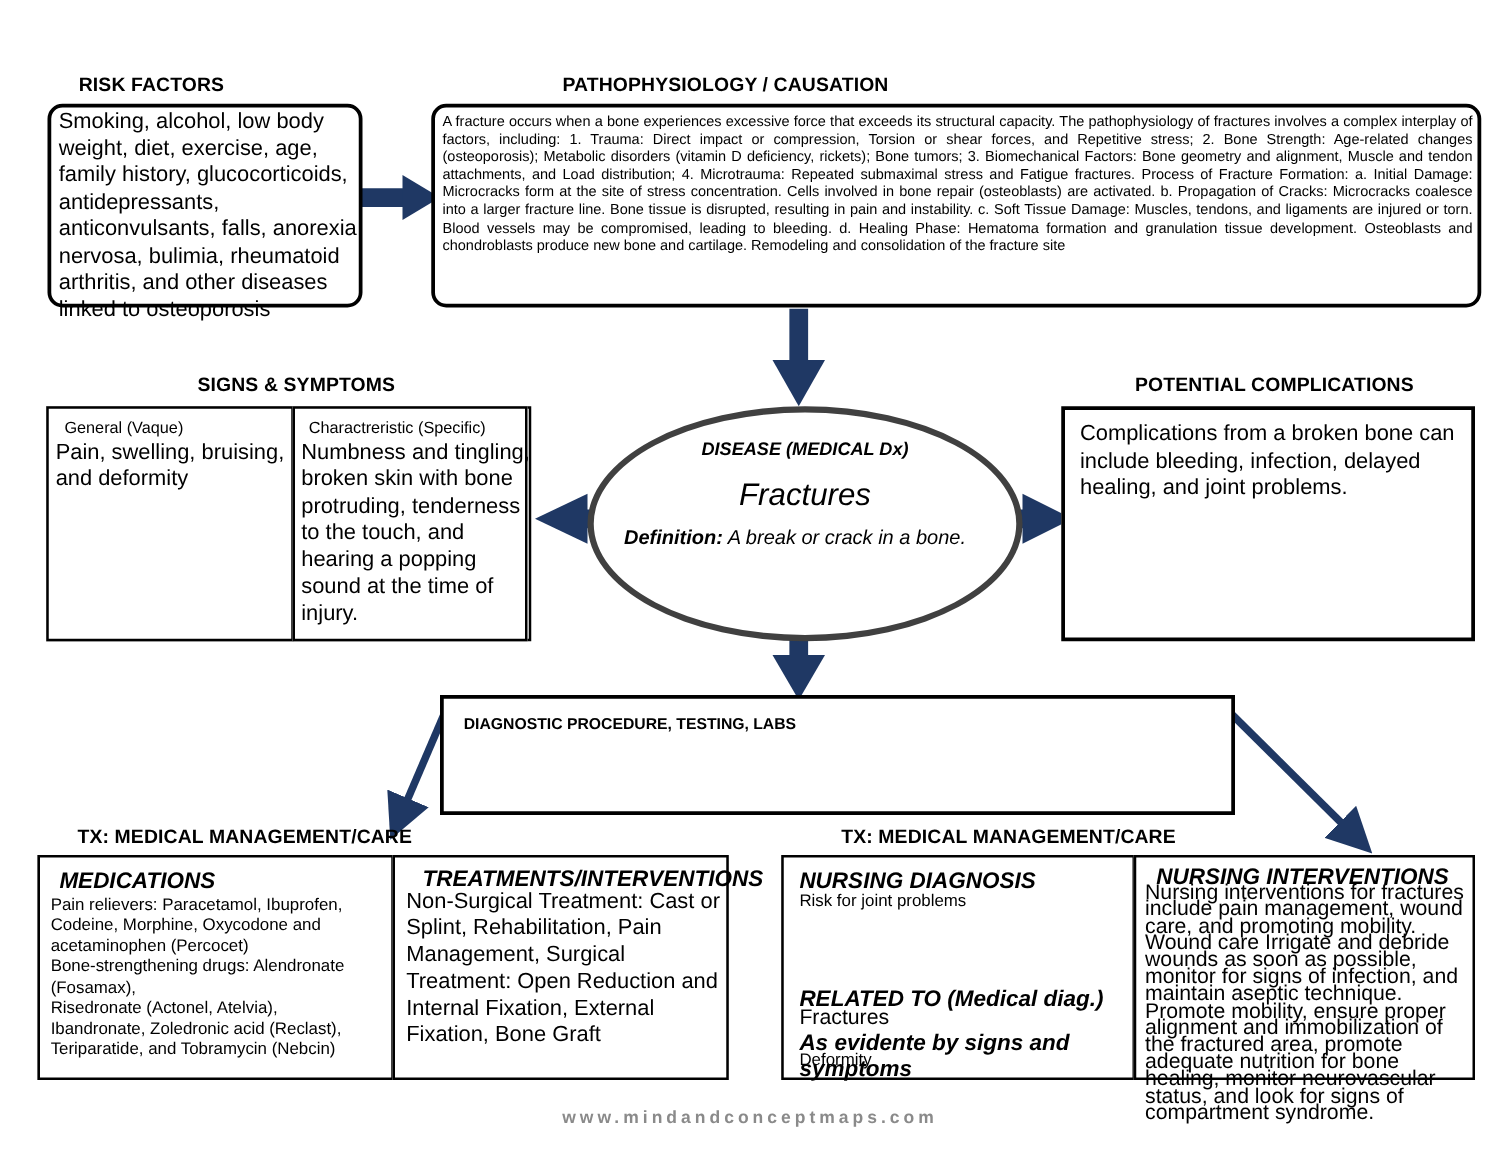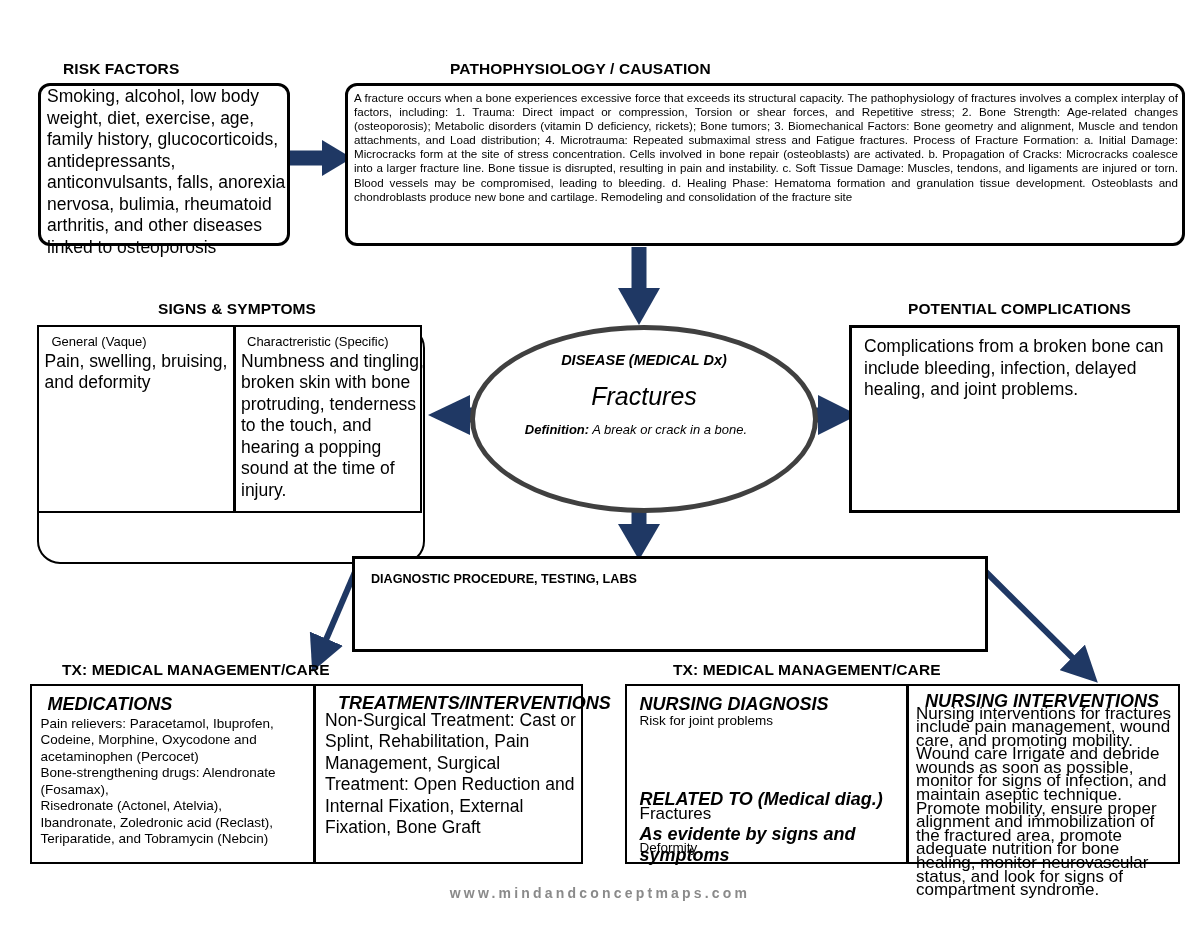--- a/index.html
+++ b/index.html
@@ -102,21 +102,21 @@
   .ellipse-name {
     position: absolute;
     left: 0; right: 0;
     top: 52px;
     font-size: 25px;
   }
   .ellipse-def {
     position: absolute;
     left: 0; right: 16px;
     top: 92px;
-    font-size: 13px;
+    font-size: 16px;
   }
   .ellipse-def b { font-weight: bold; }
 
   
   .footer {
     position: absolute;
     left: 0; right: 0;
     top: 885px;
     text-align: center;
     color: #8a8a8a;
@@ -175,21 +175,21 @@
   <div class="box rounded" style="left:38px; top:83px; width:252px; height:163px;padding-left:32px;">
     <div class="body-text t-lg" style="left:6px; top:0px; width:248px;">Smoking, alcohol, low body weight, diet, exercise, age, family history, glucocorticoids, antidepressants, anticonvulsants, falls, anorexia nervosa, bulimia, rheumatoid arthritis, and other diseases linked to osteoporosis</div>
   </div>
 
   <div class="sec-title" style="left:450px; top:60px;">PATHOPHYSIOLOGY  / CAUSATION</div>
   <div class="box rounded" style="left:345px; top:83px; width:840px; height:163px;">
     <div class="body-text t-xs" style="left:6px; top:5px; width:824px; text-align:justify;">A fracture occurs when a bone experiences excessive force that exceeds its structural capacity. The pathophysiology of fractures involves a complex interplay of factors, including: 1. Trauma: Direct impact or compression, Torsion or shear forces, and Repetitive stress; 2. Bone Strength: Age-related changes (osteoporosis); Metabolic disorders (vitamin D deficiency, rickets); Bone tumors; 3. Biomechanical Factors: Bone geometry and alignment, Muscle and tendon attachments, and Load distribution; 4. Microtrauma: Repeated submaximal stress and Fatigue fractures. Process of Fracture Formation: a. Initial Damage: Microcracks form at the site of stress concentration. Cells involved in bone repair (osteoblasts) are activated. b. Propagation of Cracks: Microcracks coalesce into a larger fracture line. Bone tissue is disrupted, resulting in pain and instability. c. Soft Tissue Damage: Muscles, tendons, and ligaments are injured or torn. Blood vessels may be compromised, leading to bleeding. d. Healing Phase: Hematoma formation and granulation tissue development. Osteoblasts and chondroblasts produce new bone and cartilage. Remodeling and consolidation of the fracture site</div>
   </div>
 
   <div class="sec-title" style="left:158px; top:300px;">SIGNS &amp; SYMPTOMS</div>
-  <div class="box" style="left:37px; top:325px; width:388px; height:239px; border-width:2.5px;border-radius:23px;">
+  <div class="box" style="left:37px; top:325px; width:388px; height:188px; border-width:2.5px;">
 
     <div class="subbox" style="left:-2.5px; top:-2.5px; width:198px; height:188px;">
       <div class="body-text lbl-plain" style="left:13px; top:7px; width:180px;">General (Vaque)</div>
       <div class="body-text t-lg" style="left:6px; top:24px; width:192px;">Pain, swelling, bruising, and deformity</div>
     </div>
 
     <div class="subbox" style="left:195px; top:-2.5px; width:188px; height:188px;">
       <div class="body-text lbl-plain" style="left:11px; top:7px; width:176px;">Charactreristic (Specific)</div>
       <div class="body-text t-lg" style="left:5px; top:24px; width:183px;">Numbness and tingling, broken skin with bone protruding, tenderness to the touch, and hearing a popping sound at the time of injury.</div>
     </div>

